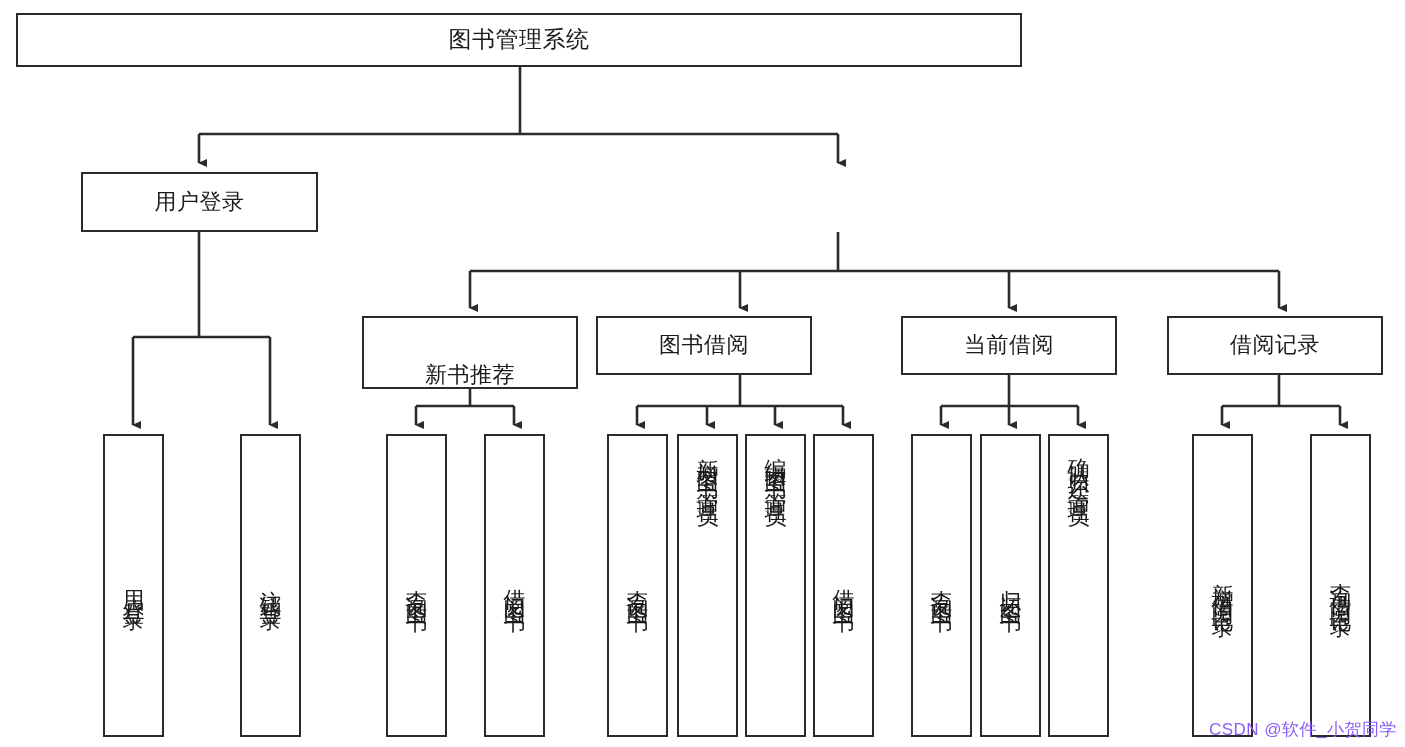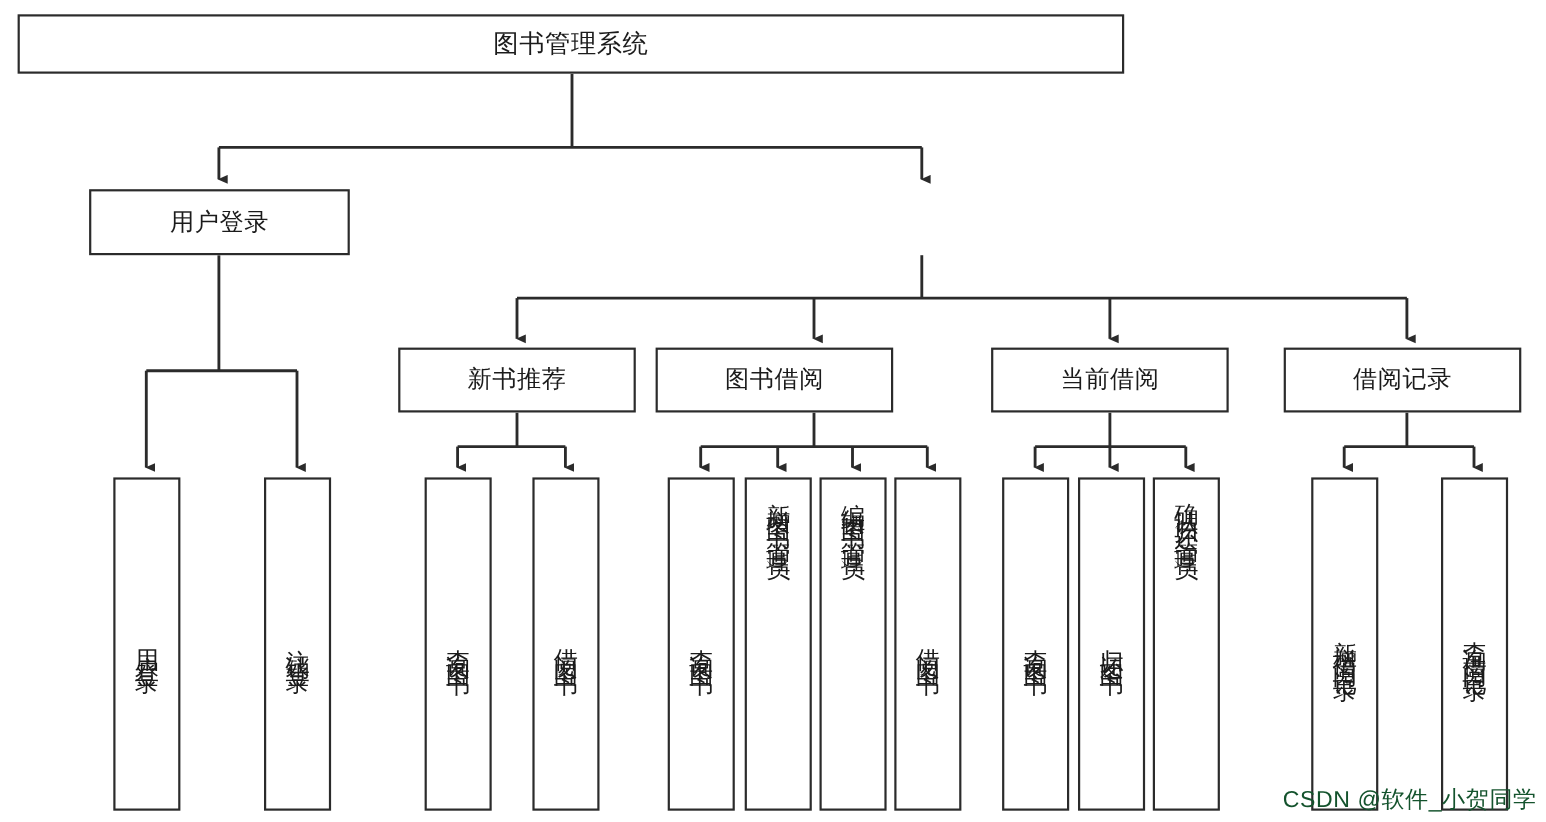--- a/index.html
+++ b/index.html
@@ -61,22 +61,22 @@
     display: block;
   }
   .node.leaf.v-center { align-items: center; }
   .node.leaf.v-top { align-items: flex-start; }
   .node.leaf.v-top .node-label { margin-top: 4px; }
 
   #watermark {
     position: absolute;
     right: 8px;
     bottom: 6px;
-    font-size: 21px;
-    color: #14532d;
+    font-size: 17px;
+    color: #8b5cf6;
     font-family: "Liberation Sans", "DejaVu Sans", sans-serif;
     white-space: nowrap;
     pointer-events: none;
     letter-spacing: 0.5px;
   }
 </style>
 </head>
 <body>
 
 <div id="diagram-root">
@@ -132,21 +132,21 @@
   </svg>
 
   <div class="node root" style="left:16px; top:13px; width:1006px; height:54px;">
     <span class="node-label">图书管理系统</span>
   </div>
 
   <div class="node" style="left:81px; top:172px; width:237px; height:60px;">
     <span class="node-label">用户登录</span>
   </div>
 
-  <div class="node" style="left:362px; top:316px; width:216px; height:59px;">
+  <div class="node" style="left:362px; top:316px; width:216px; height:73px;align-items:flex-end;">
     <span class="node-label">新书推荐</span>
   </div>
   <div class="node" style="left:596px; top:316px; width:216px; height:59px;">
     <span class="node-label">图书借阅</span>
   </div>
   <div class="node" style="left:901px; top:316px; width:216px; height:59px;">
     <span class="node-label">当前借阅</span>
   </div>
   <div class="node" style="left:1167px; top:316px; width:216px; height:59px;">
     <span class="node-label">借阅记录</span>

